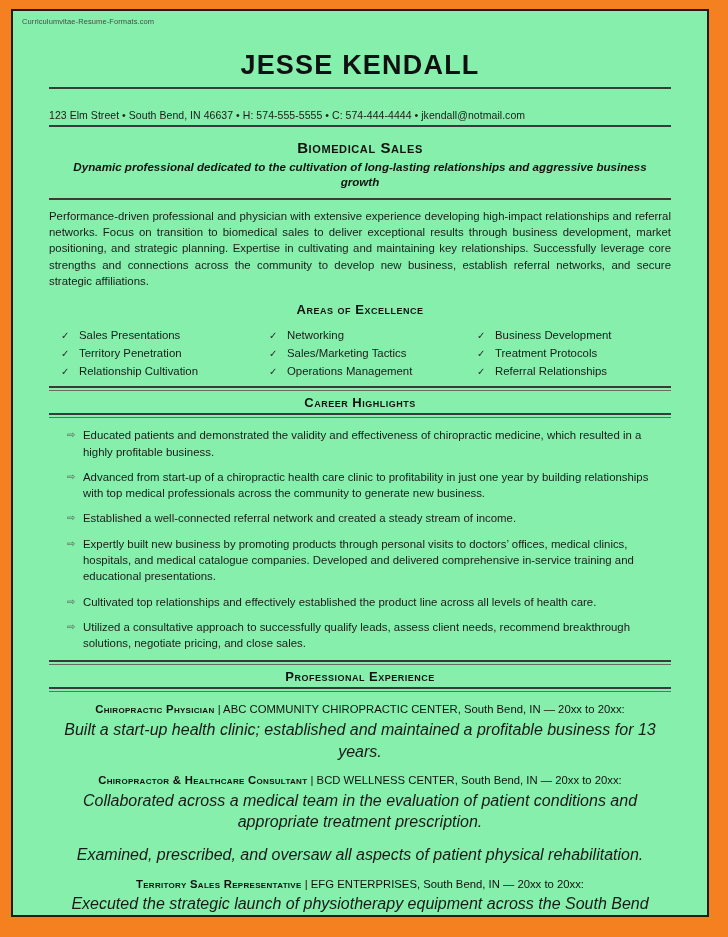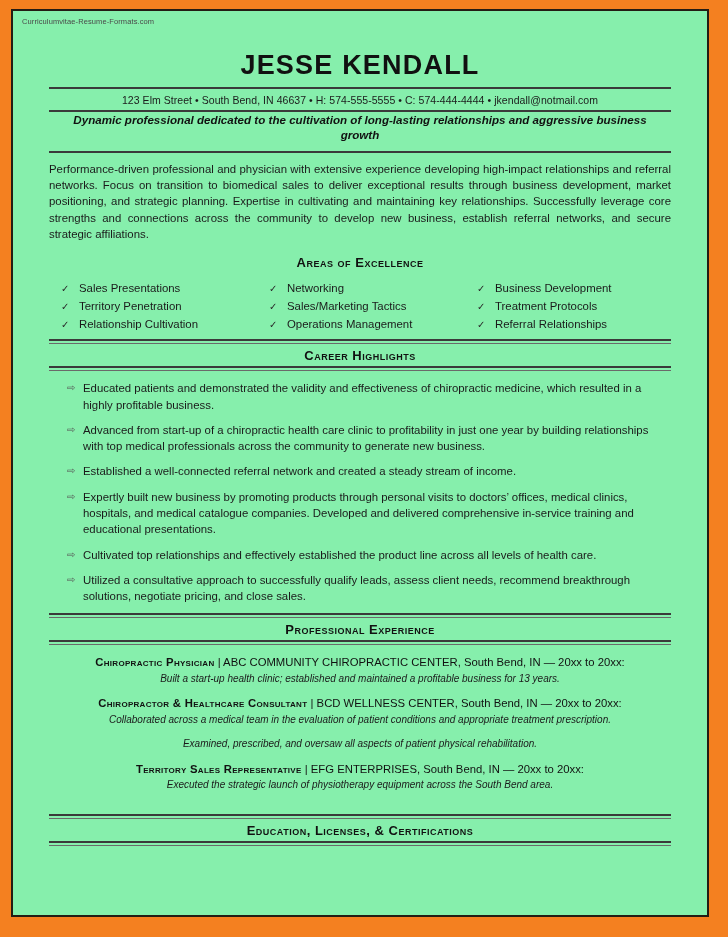--- a/index.html
+++ b/index.html
@@ -71,24 +71,23 @@
     line-height: 1.1;
   }
 
   .rule-single {
     border-top: 2px solid #3a3a3a;
     height: 0;
     margin: 0;
   }
 
   .contact {
-    text-align: center;
     font-size: 10.5px;
     color: #1b1b1b;
-    padding: 5px 0 4px 0;
+    padding: 20px 0 4px 0;
     letter-spacing: 0.05px;
   }
 
   
   .obj-title {
     text-align: center;
     font-weight: bold;
     font-size: 15px;
     color: #111;
     font-variant: small-caps;
@@ -204,21 +203,21 @@
     line-height: 1.36;
   }
   .job-title {
     font-weight: bold;
     font-variant: small-caps;
     letter-spacing: 0.3px;
   }
   .job-meta { font-weight: normal; }
   .job-desc {
     font-style: italic;
-    font-size: 10px;
+    font-size: 16px;
     color: #1a1a1a;
     line-height: 1.36;
     margin-top: 1px;
     padding: 0 14px;
   }
 
   .edu-block { margin-top: 22px; }
 </style>
 </head>
 <body>
@@ -229,20 +228,21 @@
 
       <div class="watermark">Curriculumvitae-Resume-Formats.com</div>
 
       <div class="content">
 
         <div class="name">JESSE KENDALL</div>
         <div class="rule-single"></div>
         <div class="contact">123 Elm Street • South Bend, IN 46637 • H: 574-555-5555 • C: 574-444-4444 • jkendall@notmail.com</div>
         <div class="rule-single"></div>
 
+        <div class="obj-title">Biomedical Sales</div>
         <div class="obj-sub">Dynamic professional dedicated to the cultivation of long-lasting relationships and aggressive business growth</div>
         <div class="rule-thin"></div>
 
         <div class="summary">Performance-driven professional and physician with extensive experience developing high-impact relationships and referral networks. Focus on transition to biomedical sales to deliver exceptional results through business development, market positioning, and strategic planning. Expertise in cultivating and maintaining key relationships. Successfully leverage core strengths and connections across the community to develop new business, establish referral networks, and secure strategic affiliations.</div>
 
         <div class="sec-head plain">Areas of Excellence</div>
         <div class="areas">
           <div class="areas-col">
             <div class="area-item">
               <span class="check">✓</span>

